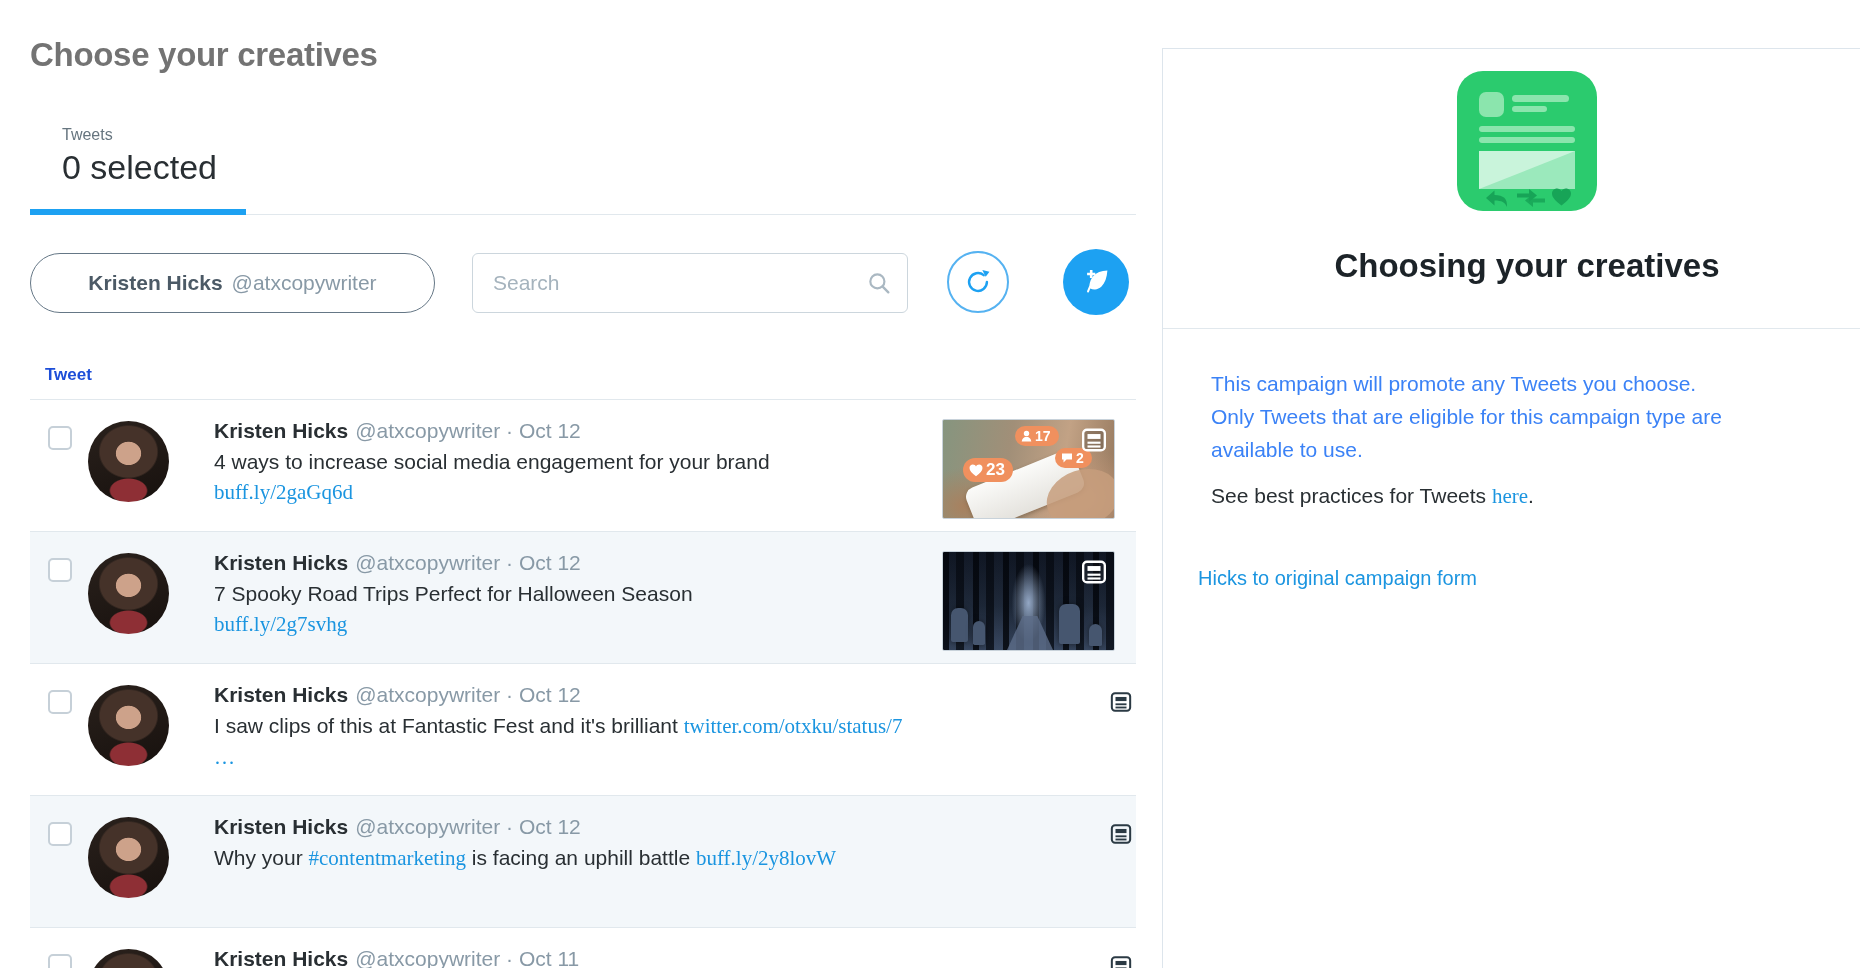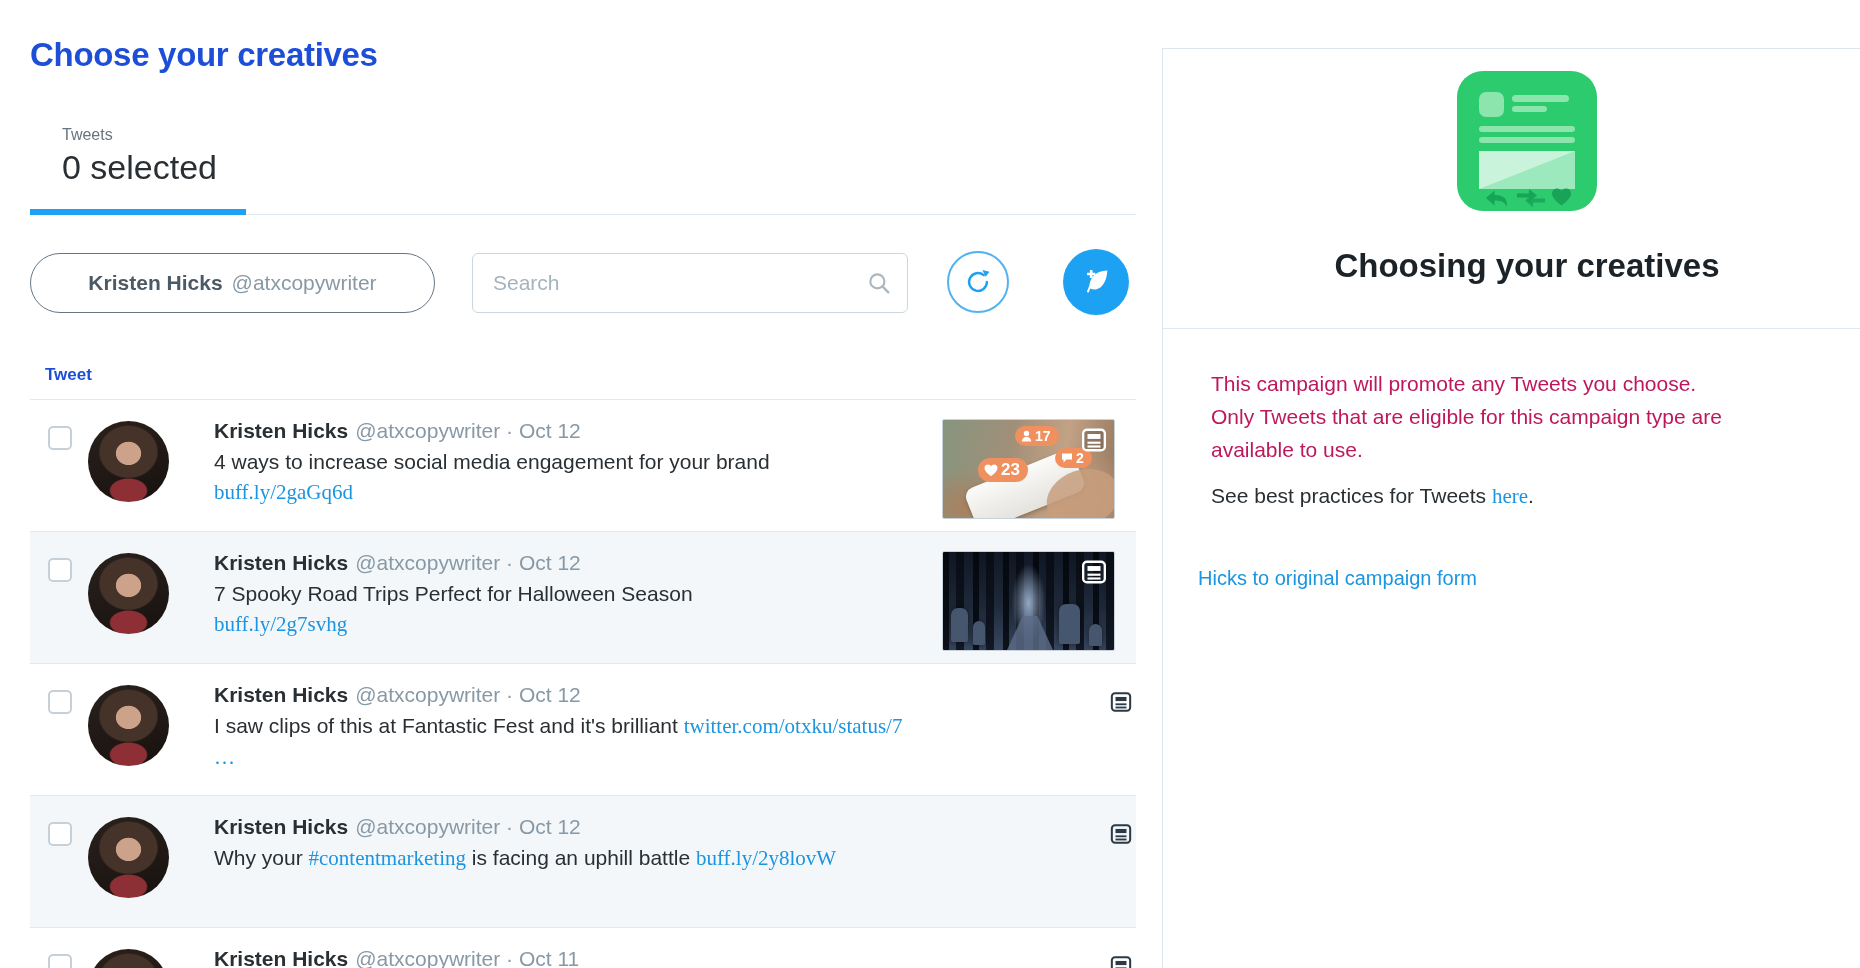--- a/index.html
+++ b/index.html
@@ -2,21 +2,21 @@
 <html><head>
 <meta charset="utf-8">
 <style>
   * { margin:0; padding:0; box-sizing:border-box; }
   html,body { width:1860px; height:968px; overflow:hidden; background:#fff;
     font-family:"Liberation Sans", sans-serif; color:#292f33; }
   .abs { position:absolute; }
   #stage { position:relative; width:1860px; height:968px; background:#fff; }
 
   
-  .h1 { left:30px; top:36px; font-size:33px; font-weight:bold; color:#1d4ed8; letter-spacing:-0.3px; }
+  .h1 { left:30px; top:36px; font-size:33px; font-weight:bold; color:#737373; letter-spacing:-0.3px; }
 
   .tab { left:30px; top:126px; width:216px; cursor:pointer; }
   .tab .tab-label { display:block; padding-left:32px; font-size:16px; color:#66757f; }
   .tab .tab-count { display:block; padding-left:32px; margin-top:4px; font-size:34px; color:#292f33; }
   .tab-underline { left:30px; top:209px; width:216px; height:6px; background:#1da1f2; }
   .tabs-rule { left:30px; top:214px; width:1106px; height:1px; background:#e1e8ed; }
 
   .pill { left:30px; top:253px; width:405px; height:60px; border:1px solid #657786; border-radius:30px;
     display:flex; align-items:center; justify-content:center; background:#fff; cursor:pointer; }
   .pill .acc-name { font-size:21px; font-weight:bold; color:#4c5a66; }
@@ -84,21 +84,21 @@
 
   .card-ic { position:absolute; left:1080px; top:27px; width:22px; height:22px; color:#2b3a44; }
 
   
   .panel { left:1162px; top:48px; width:730px; height:960px; background:#fff;
     border:1px solid #dde5ec; }
   .panel-icon { position:absolute; left:50%; margin-left:-70px; top:22px; width:140px; height:140px; }
   .panel-title { position:absolute; left:0; top:198px; width:100%; text-align:center;
     font-size:33px; font-weight:bold; color:#1c2328; }
   .panel-rule { position:absolute; left:0; top:279px; width:100%; height:1px; background:#e1e8ed; }
-  .panel-body { position:absolute; left:48px; top:318px; width:630px; font-size:21px; line-height:33px; color:#be185d; }
+  .panel-body { position:absolute; left:48px; top:318px; width:630px; font-size:21px; line-height:33px; color:#3b82f6; }
   .panel-tip { position:absolute; left:48px; top:430px; width:630px; font-size:21px; line-height:33px; color:#292f33; }
   .panel-return { position:absolute; left:35px; top:518px; font-size:20px; color:#1b95e0; text-decoration:none; cursor:pointer; }
 </style>
 </head>
 <body>
 
 <div id="stage">
 
   <div class="abs h1">Choose your creatives</div>
 
@@ -146,21 +146,21 @@
       <div class="content">
         <div class="meta-line">
           <span class="t-name">Kristen Hicks</span><span class="t-meta">@atxcopywriter · Oct 12</span>
         </div>
         <div class="body-line">4 ways to increase social media engagement for your brand</div>
         <a class="lnk block">buff.ly/2gaGq6d</a>
       </div>
       <div class="thumb thumb-phone">
         <div class="phone"></div>
         <div class="hand"></div>
-        <div class="badge big" style="left:35px; top:38px;">
+        <div class="badge big" style="left:20px; top:38px;">
           <svg width="14" height="13" viewBox="0 0 14 13">
               <path fill="#fff" d="M7 12.2C2.8 9.1.5 6.7.5 4 .5 2 2 .6 3.9.6 5.2.6 6.4 1.3 7 2.4 7.6 1.3 8.8.6 10.1.6 12 .6 13.5 2 13.5 4c0 2.7-2.3 5.1-6.5 8.2z"></path>
             </svg>
           <span class="num">23</span>
         </div>
         <div class="badge" style="left:72px; top:6px;">
           <svg width="11" height="12" viewBox="0 0 11 12">
               <circle cx="5.5" cy="3.4" r="2.7" fill="#fff"></circle>
               <path fill="#fff" d="M.7 11.4c.5-3 2.6-4.6 4.8-4.6s4.3 1.6 4.8 4.6z"></path>
             </svg>

